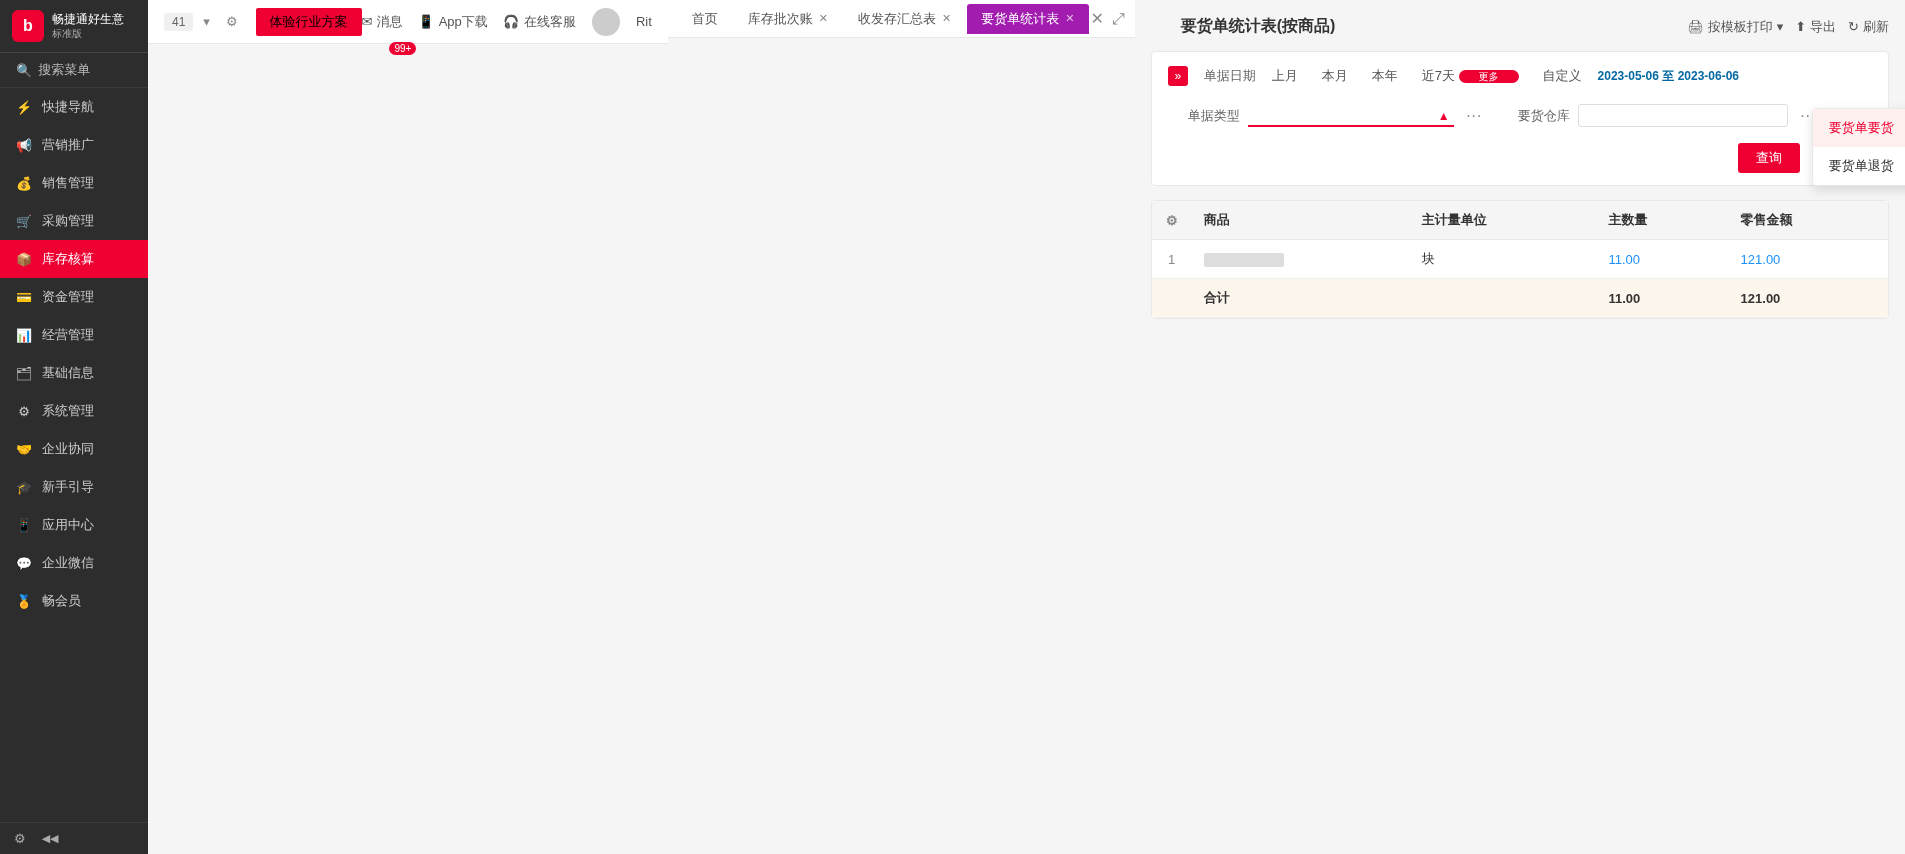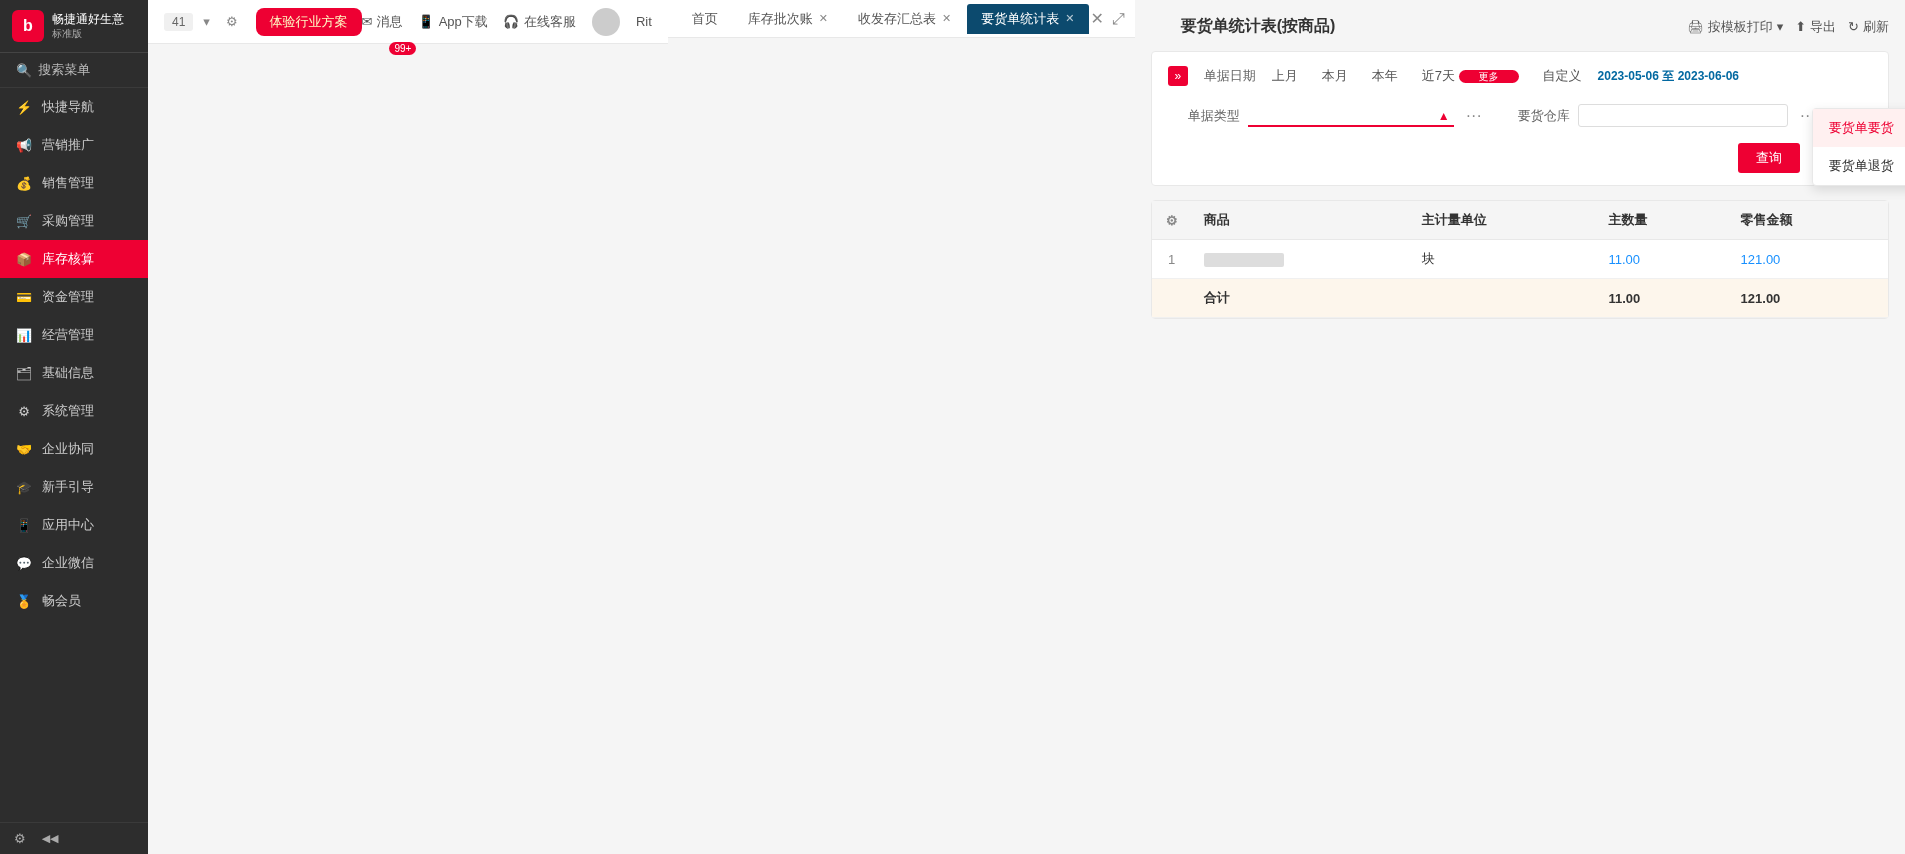--- a/index.html
+++ b/index.html
@@ -88,24 +88,24 @@
     .version-badge {
       background: #f0f0f0;
       border-radius: 3px;
       padding: 2px 8px;
       font-size: 12px;
       color: #666;
     }
     .header-gear { cursor: pointer; color: #888; margin-left: 6px; }
     .header-industry {
       background: #e03;
-      color: #fef9c3;
+      color: #000000;
       border: none;
       padding: 5px 14px;
-      border-radius: 8px;
+      border-radius: 2px;
       cursor: pointer;
       font-size: 13px;
       margin-left: 8px;
     }
     .header-right {
       margin-left: auto;
       display: flex;
       align-items: center;
       gap: 16px;
       font-size: 13px;
@@ -151,21 +151,21 @@
       padding: 6px 14px;
       font-size: 13px;
       cursor: pointer;
       color: #555;
       border-radius: 3px 3px 0 0;
       display: flex;
       align-items: center;
       gap: 6px;
       white-space: nowrap;
     }
-    .tab.active { background: #0c4a6e; color: #fff; }
+    .tab.active { background: #a21caf; color: #fff; }
     .tab-close { font-size: 11px; cursor: pointer; opacity: 0.7; }
     .tabs-right { margin-left: auto; display: flex; align-items: center; gap: 8px; }
     .tabs-right-btn { cursor: pointer; color: #888; font-size: 16px; }
 
     
     .page-content {
       flex: 1;
       overflow-y: auto;
       padding: 16px;
       position: relative;

